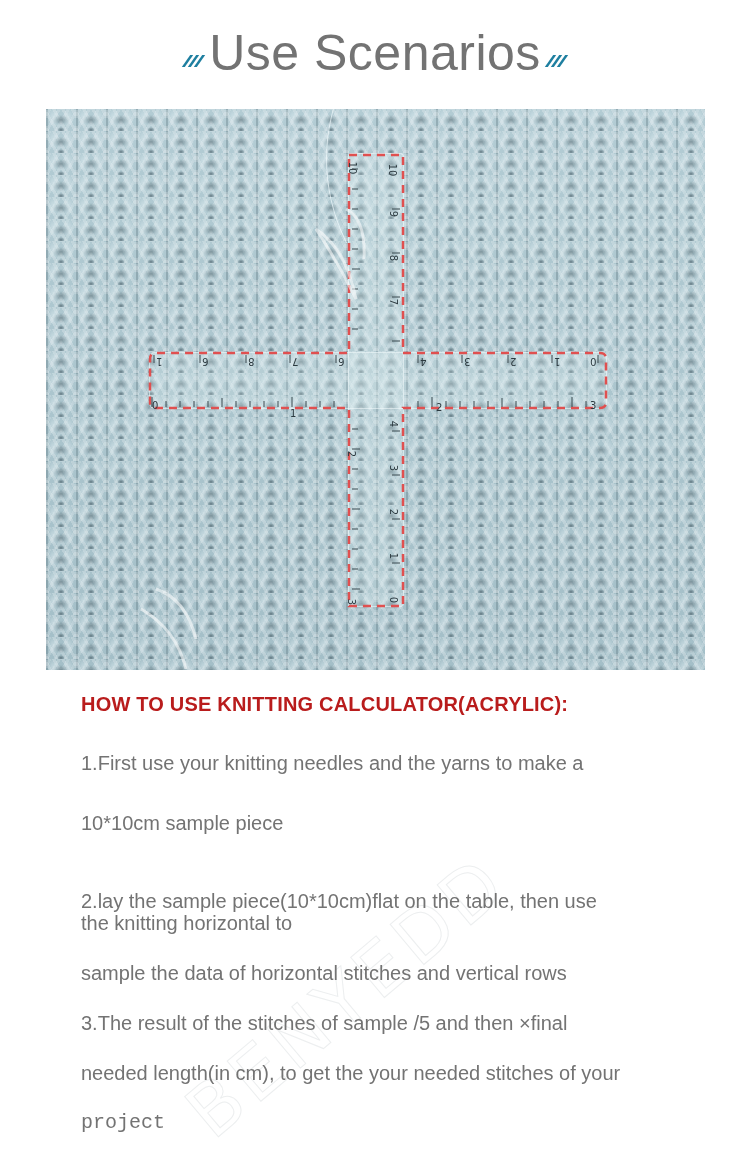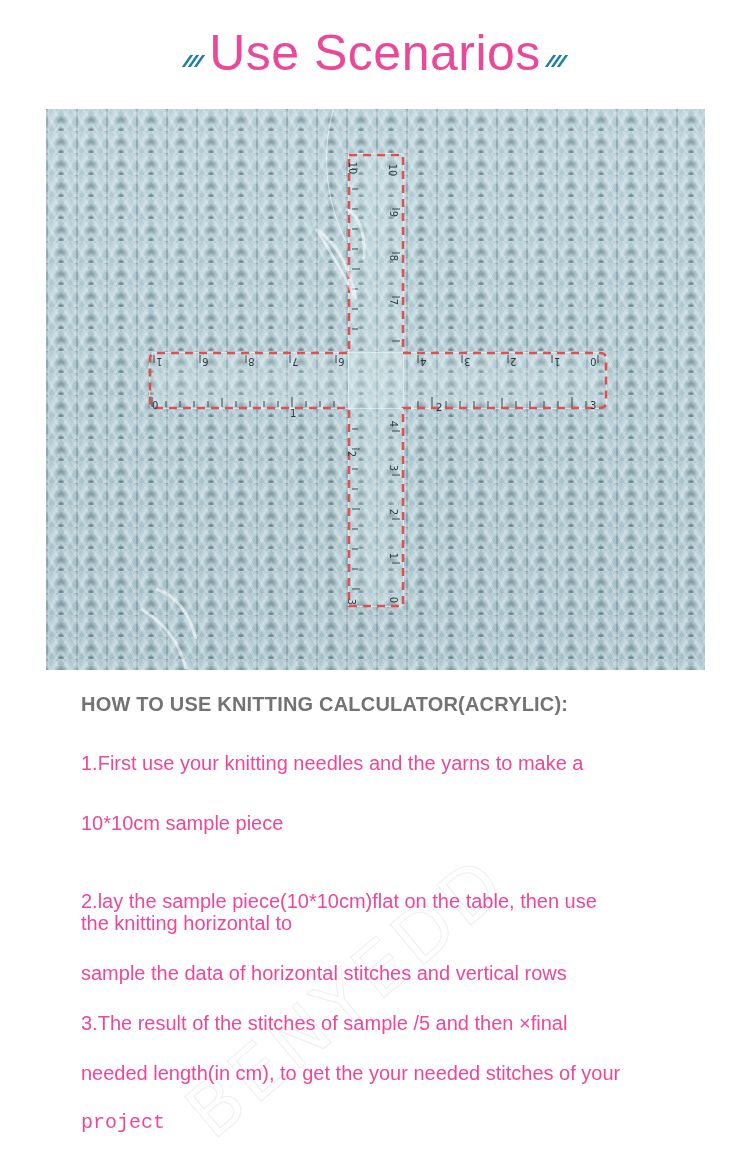--- a/index.html
+++ b/index.html
@@ -5,21 +5,21 @@
   * { box-sizing: border-box; margin: 0; padding: 0; }
   html, body { width: 750px; height: 1151px; background: #ffffff; overflow: hidden; }
   body { position: relative; font-family: "DejaVu Sans", sans-serif; color: #333333; }
 
   .title-row {
     position: absolute; left: 0; top: 18px; width: 750px; height: 70px;
     display: flex; align-items: center; justify-content: center; gap: 8px;
   }
   .title-text {
     font-family: "Liberation Sans", sans-serif; font-weight: 300;
-    font-size: 50px; color: #ec4899; letter-spacing: 0.5px; line-height: 70px;
+    font-size: 50px; color: #737373; letter-spacing: 0.5px; line-height: 70px;
   }
   .slashes { display: flex; gap: 3px; transform: translateY(8px); }
   .slashes span {
     display: block; width: 3px; height: 12px; background: #1e7fa0;
     transform: skewX(-35deg);
   }
 
   .photo {
     position: absolute; left: 46px; top: 109px; width: 659px; height: 561px;
     overflow: hidden;
@@ -57,25 +57,25 @@
   }
 
   .watermark {
     position: absolute; font-family: "DejaVu Sans", sans-serif; font-size: 72px;
     color: rgba(255,255,255,0); -webkit-text-stroke: 1px rgba(200,205,210,0.35);
     letter-spacing: 6px; transform-origin: left top; white-space: nowrap;
   }
   .heading {
     position: absolute; left: 81px; top: 689px;
     font-family: "Liberation Sans", sans-serif; font-weight: bold;
-    font-size: 20px; color: #737373; line-height: 30px; letter-spacing: 0.2px;
+    font-size: 20px; color: #b91c1c; line-height: 30px; letter-spacing: 0.2px;
   }
   .line {
     position: absolute; left: 81px;
-    font-family: "Liberation Sans", sans-serif; font-size: 20px; color: #ec4899;
+    font-family: "Liberation Sans", sans-serif; font-size: 20px; color: #737373;
     line-height: 30px; white-space: nowrap;
   }
 </style>
 </head>
 <body>
 
 <div class="title-row">
   <div class="slashes">
       <span></span>
       <span></span>

